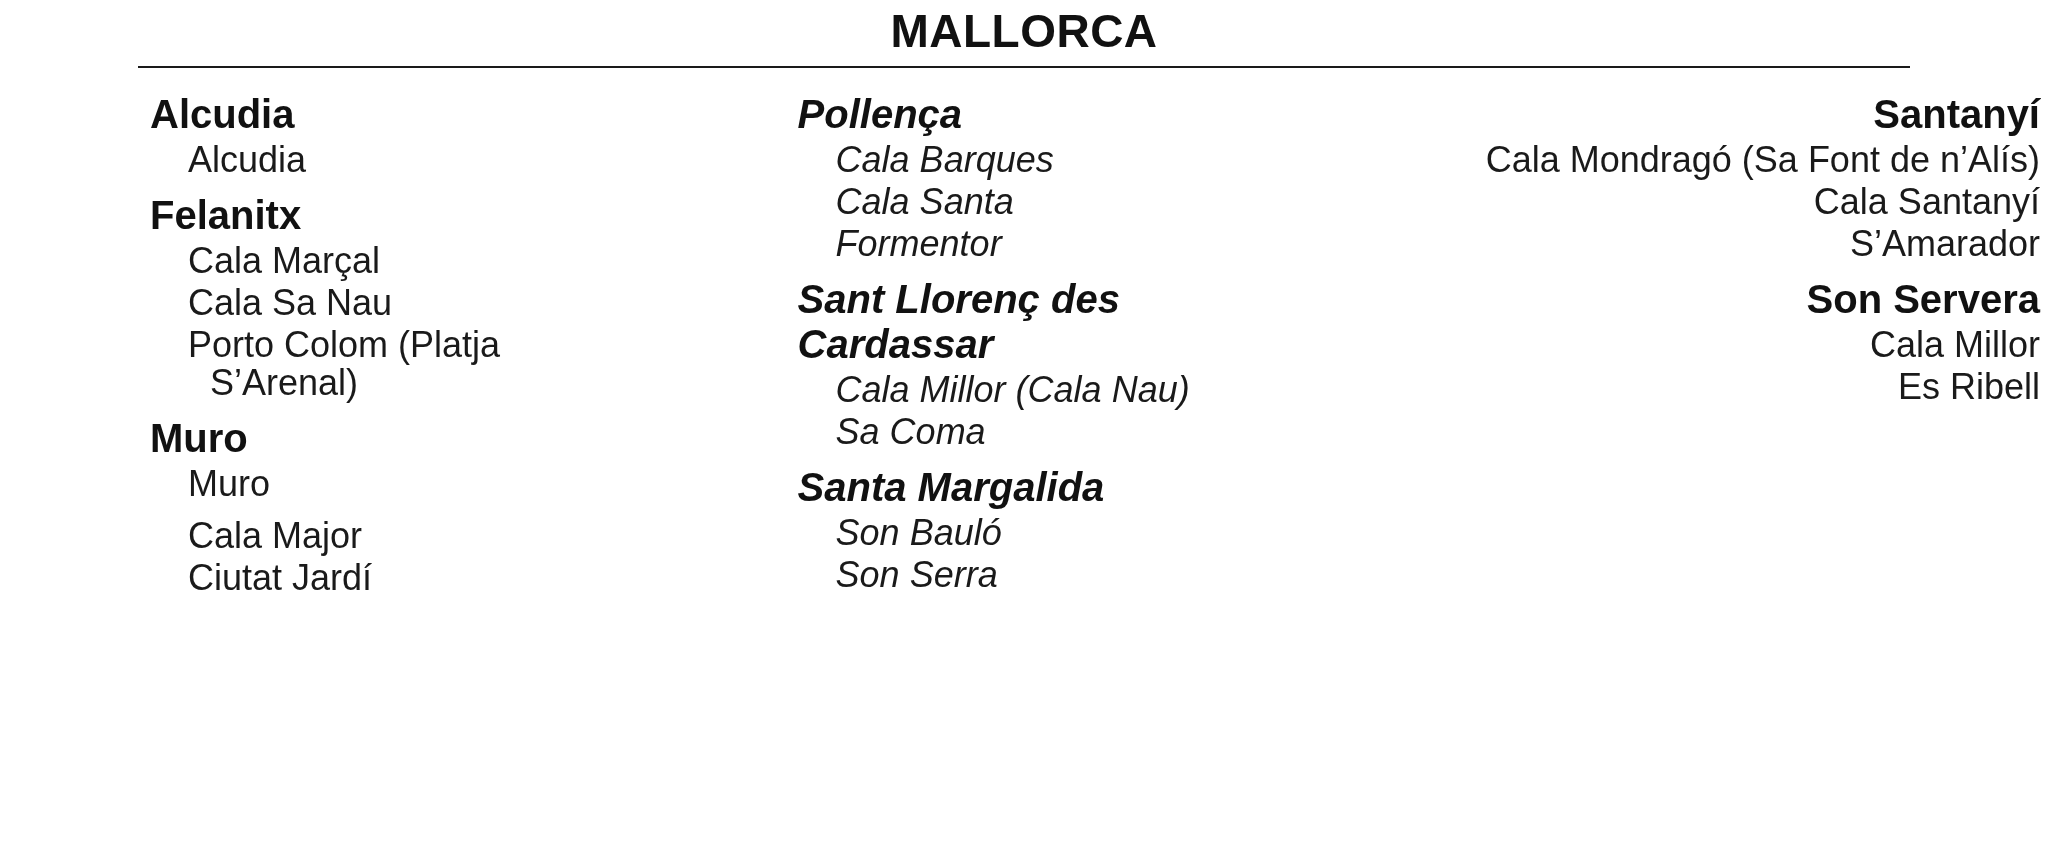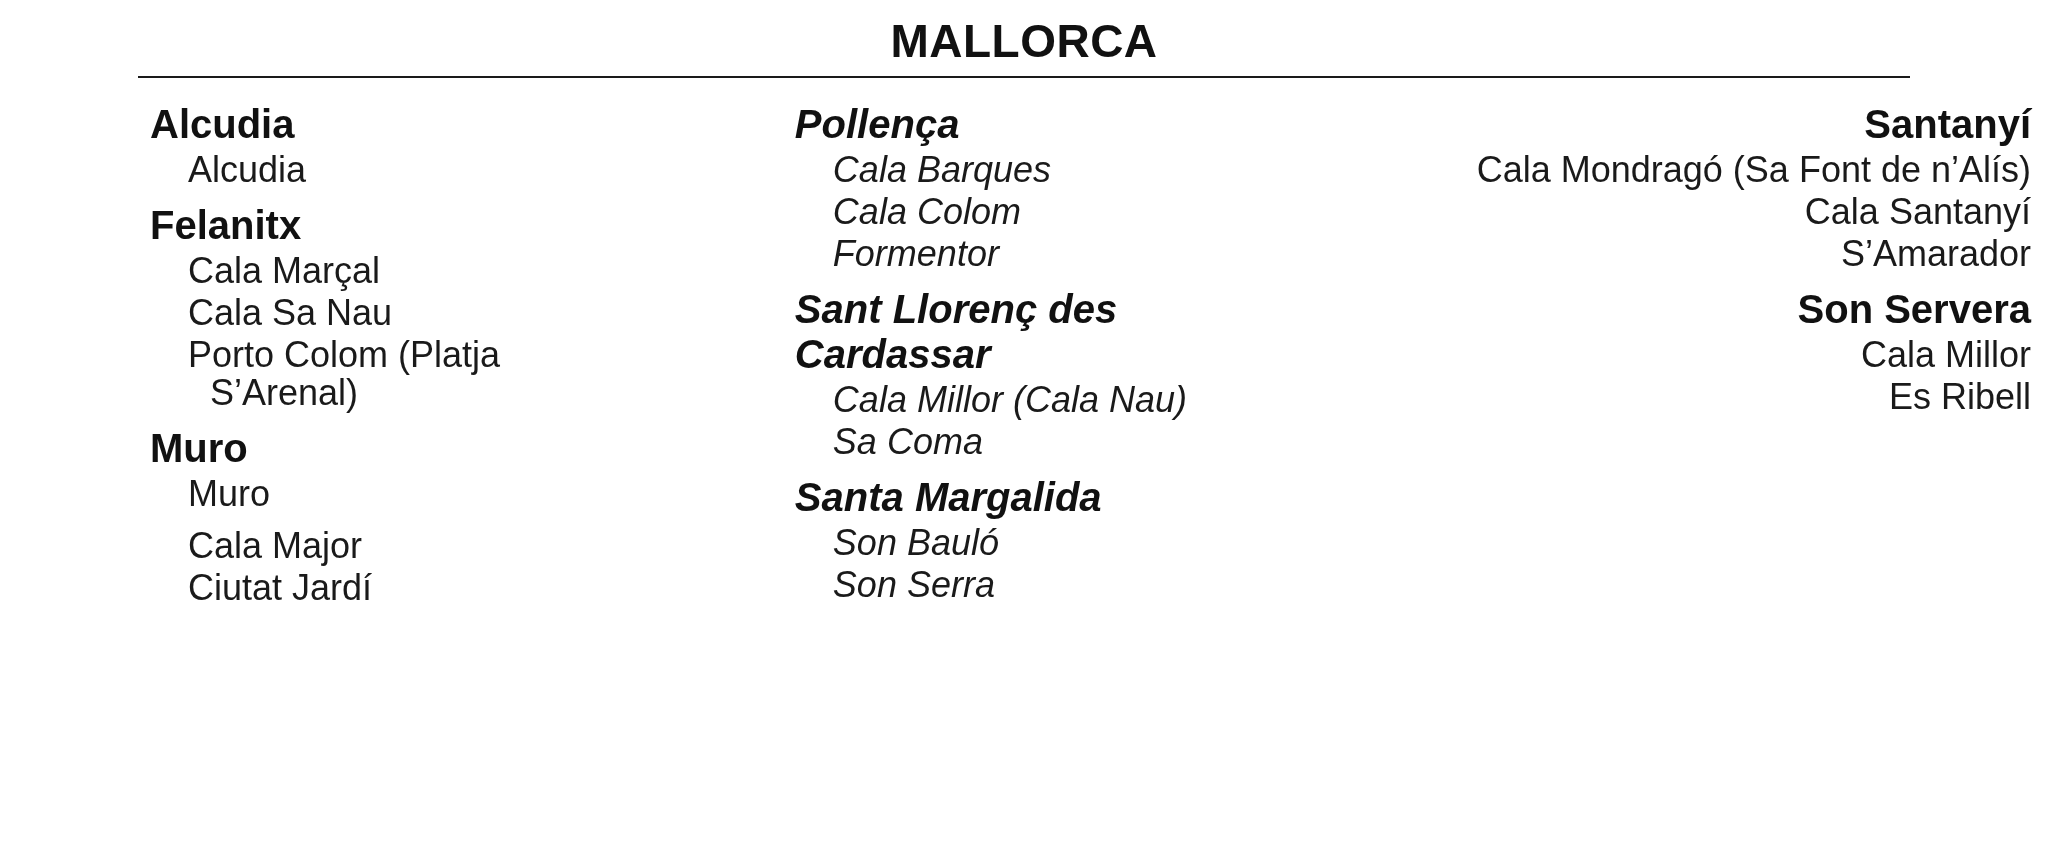--- a/index.html
+++ b/index.html
@@ -18,32 +18,32 @@
     position: relative;
     width: 2048px;
     height: 842px;
     box-sizing: border-box;
   }
   .title {
     text-align: center;
     font-size: 46px;
     font-weight: 700;
     letter-spacing: 0.5px;
-    padding-top: 14px;
+    padding-top: 4px;
     color: #111111;
   }
   .rule {
     margin: 8px 138px 0 138px;
     border-top: 2px solid #1a1a1a;
   }
   .columns {
     display: flex;
     flex-direction: row;
     align-items: flex-start;
-    padding: 22px 17px 0 0;
+    padding: 22px 8px 0 0;
     box-sizing: border-box;
   }
   .column {
     box-sizing: border-box;
   }
   .col-1 { width: 648px; padding-left: 150px; }
   .col-2 { width: 650px; padding-left: 152px; font-style: italic; }
   .col-3 { width: 750px; padding-left: 98px; text-align: right; }
 
   .muni {
@@ -91,21 +91,21 @@
       <div class="group">
         <div class="beach">Cala Major</div>
         <div class="beach">Ciutat Jardí</div>
       </div>
     </div>
 
     <div class="column col-2">
       <div class="group">
         <div class="muni">Pollença</div>
         <div class="beach">Cala Barques</div>
-        <div class="beach">Cala Colom</div>
+        <div class="beach">Cala Santa</div>
         <div class="beach">Formentor</div>
       </div>
       <div class="group">
         <div class="muni">Sant Llorenç des Cardassar</div>
         <div class="beach">Cala Millor (Cala Nau)</div>
         <div class="beach">Sa Coma</div>
       </div>
       <div class="group">
         <div class="muni">Santa Margalida</div>
         <div class="beach">Son Bauló</div>

